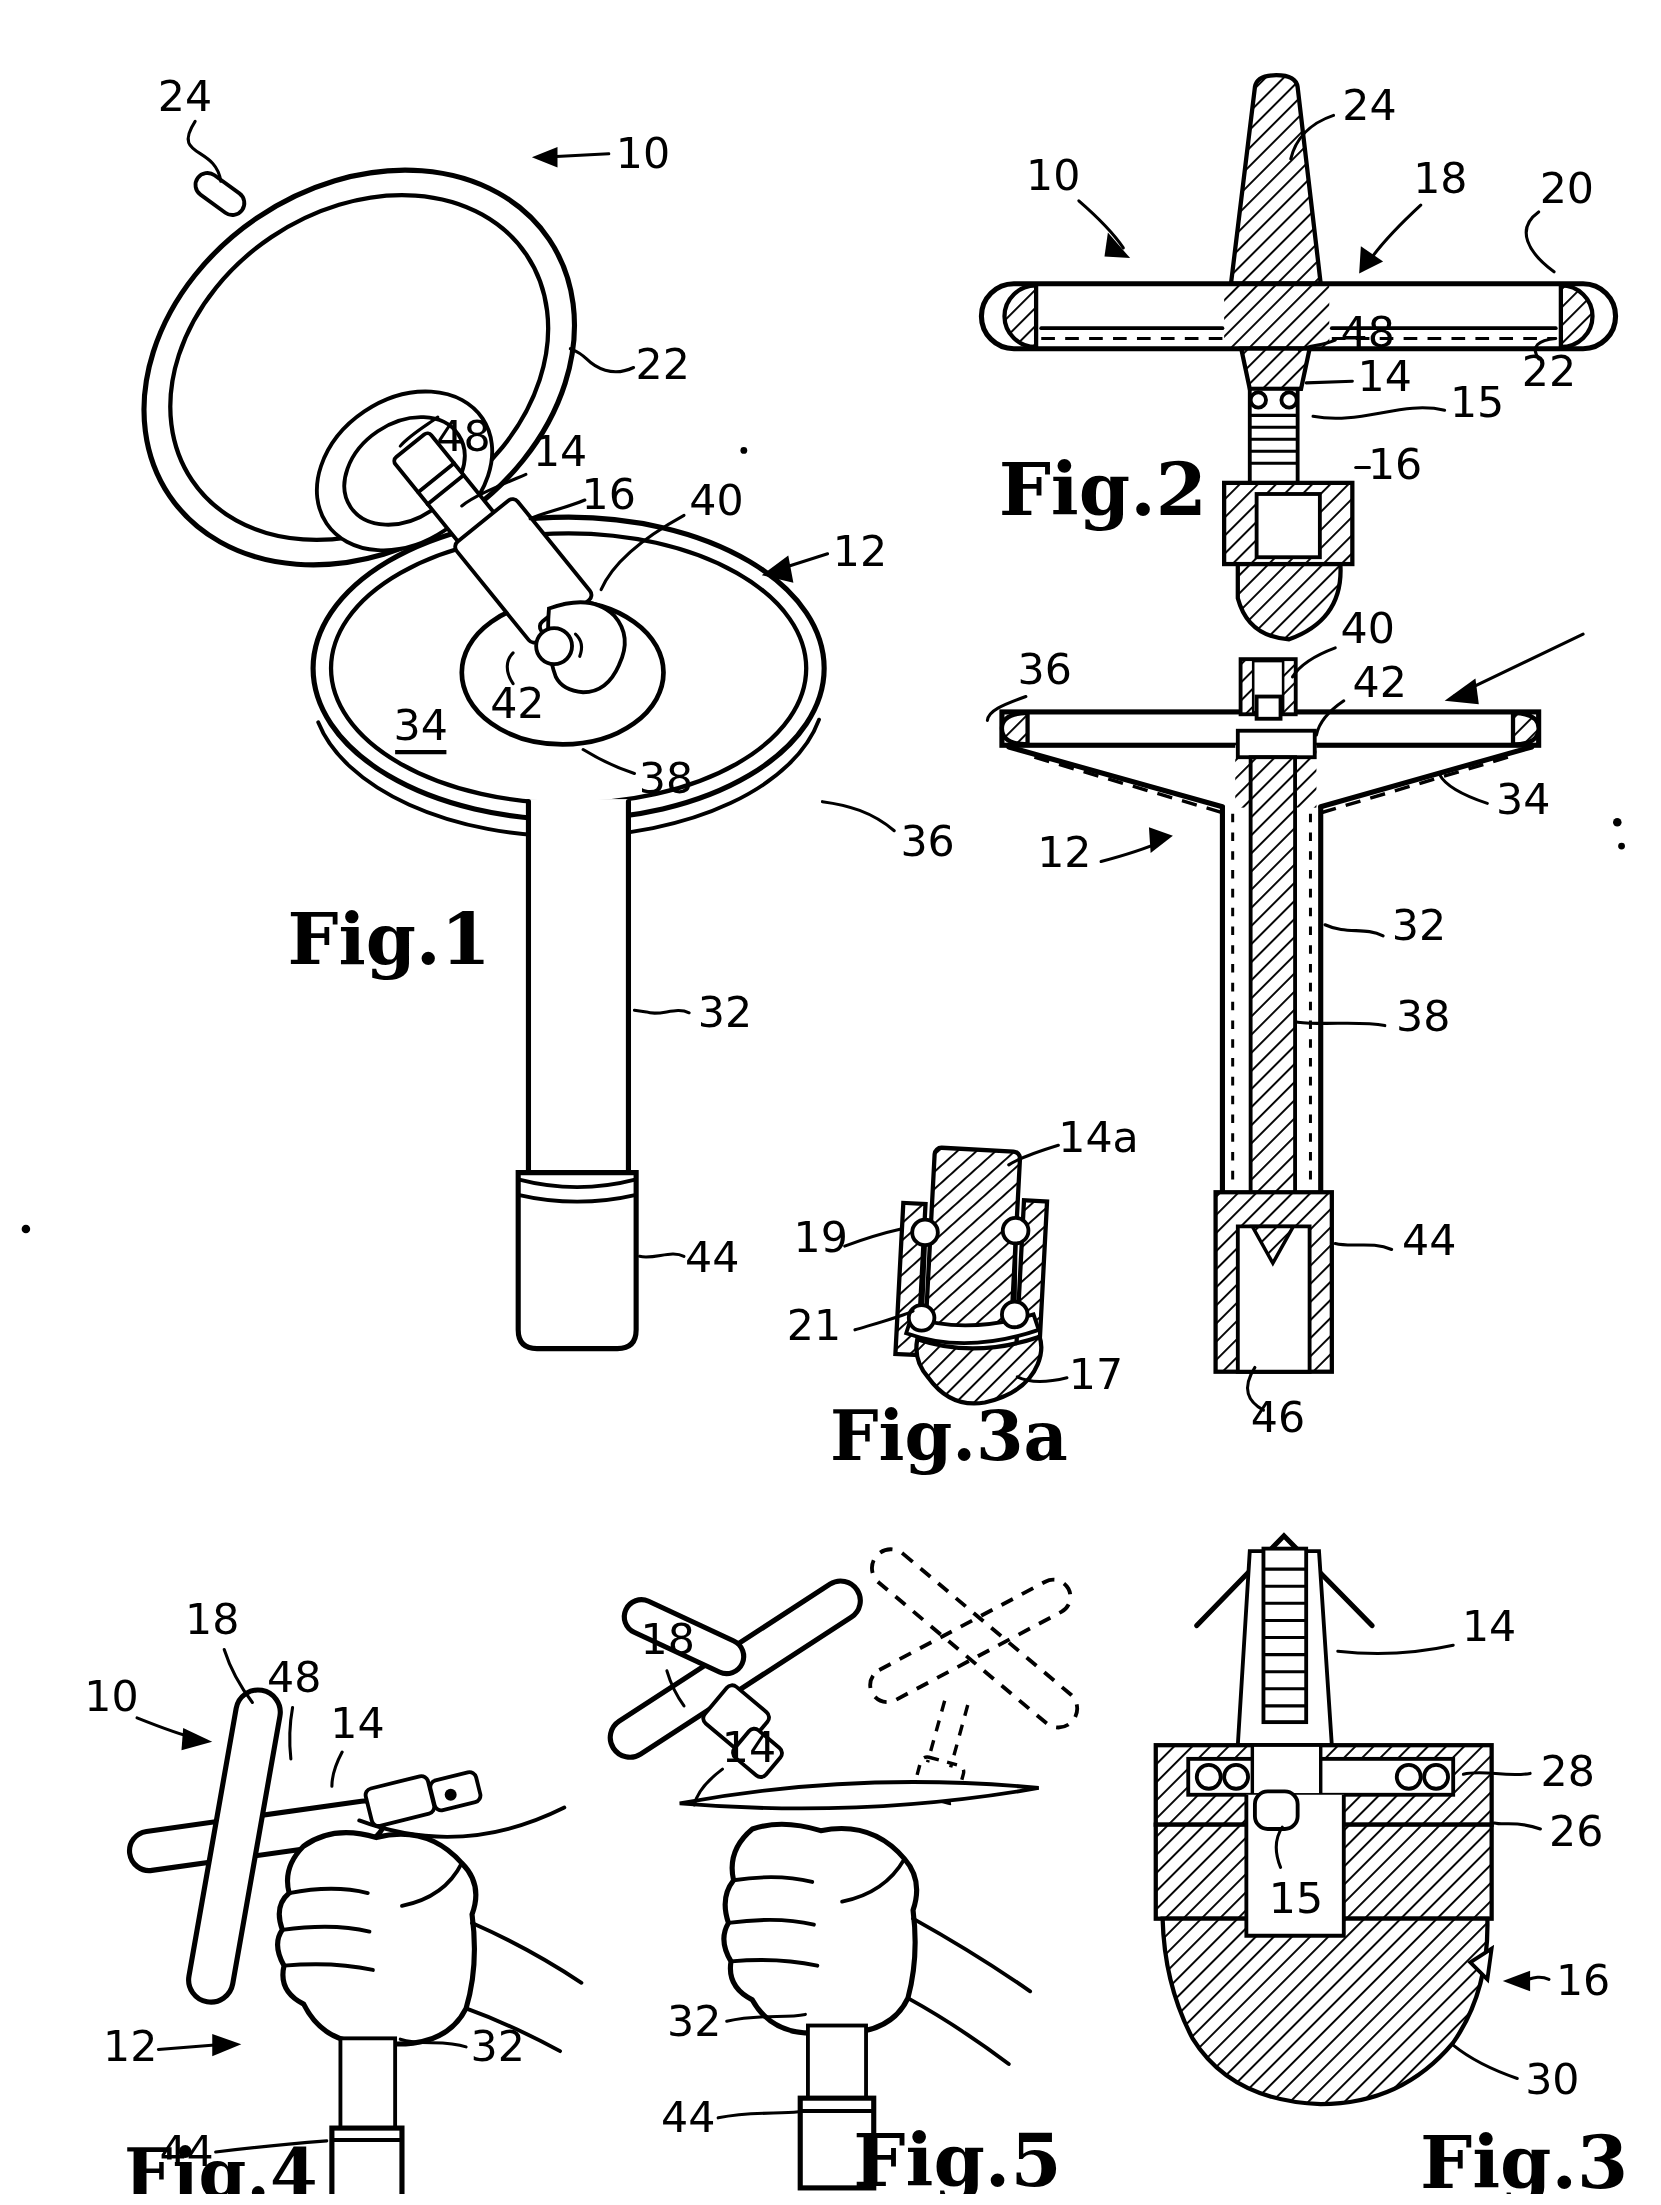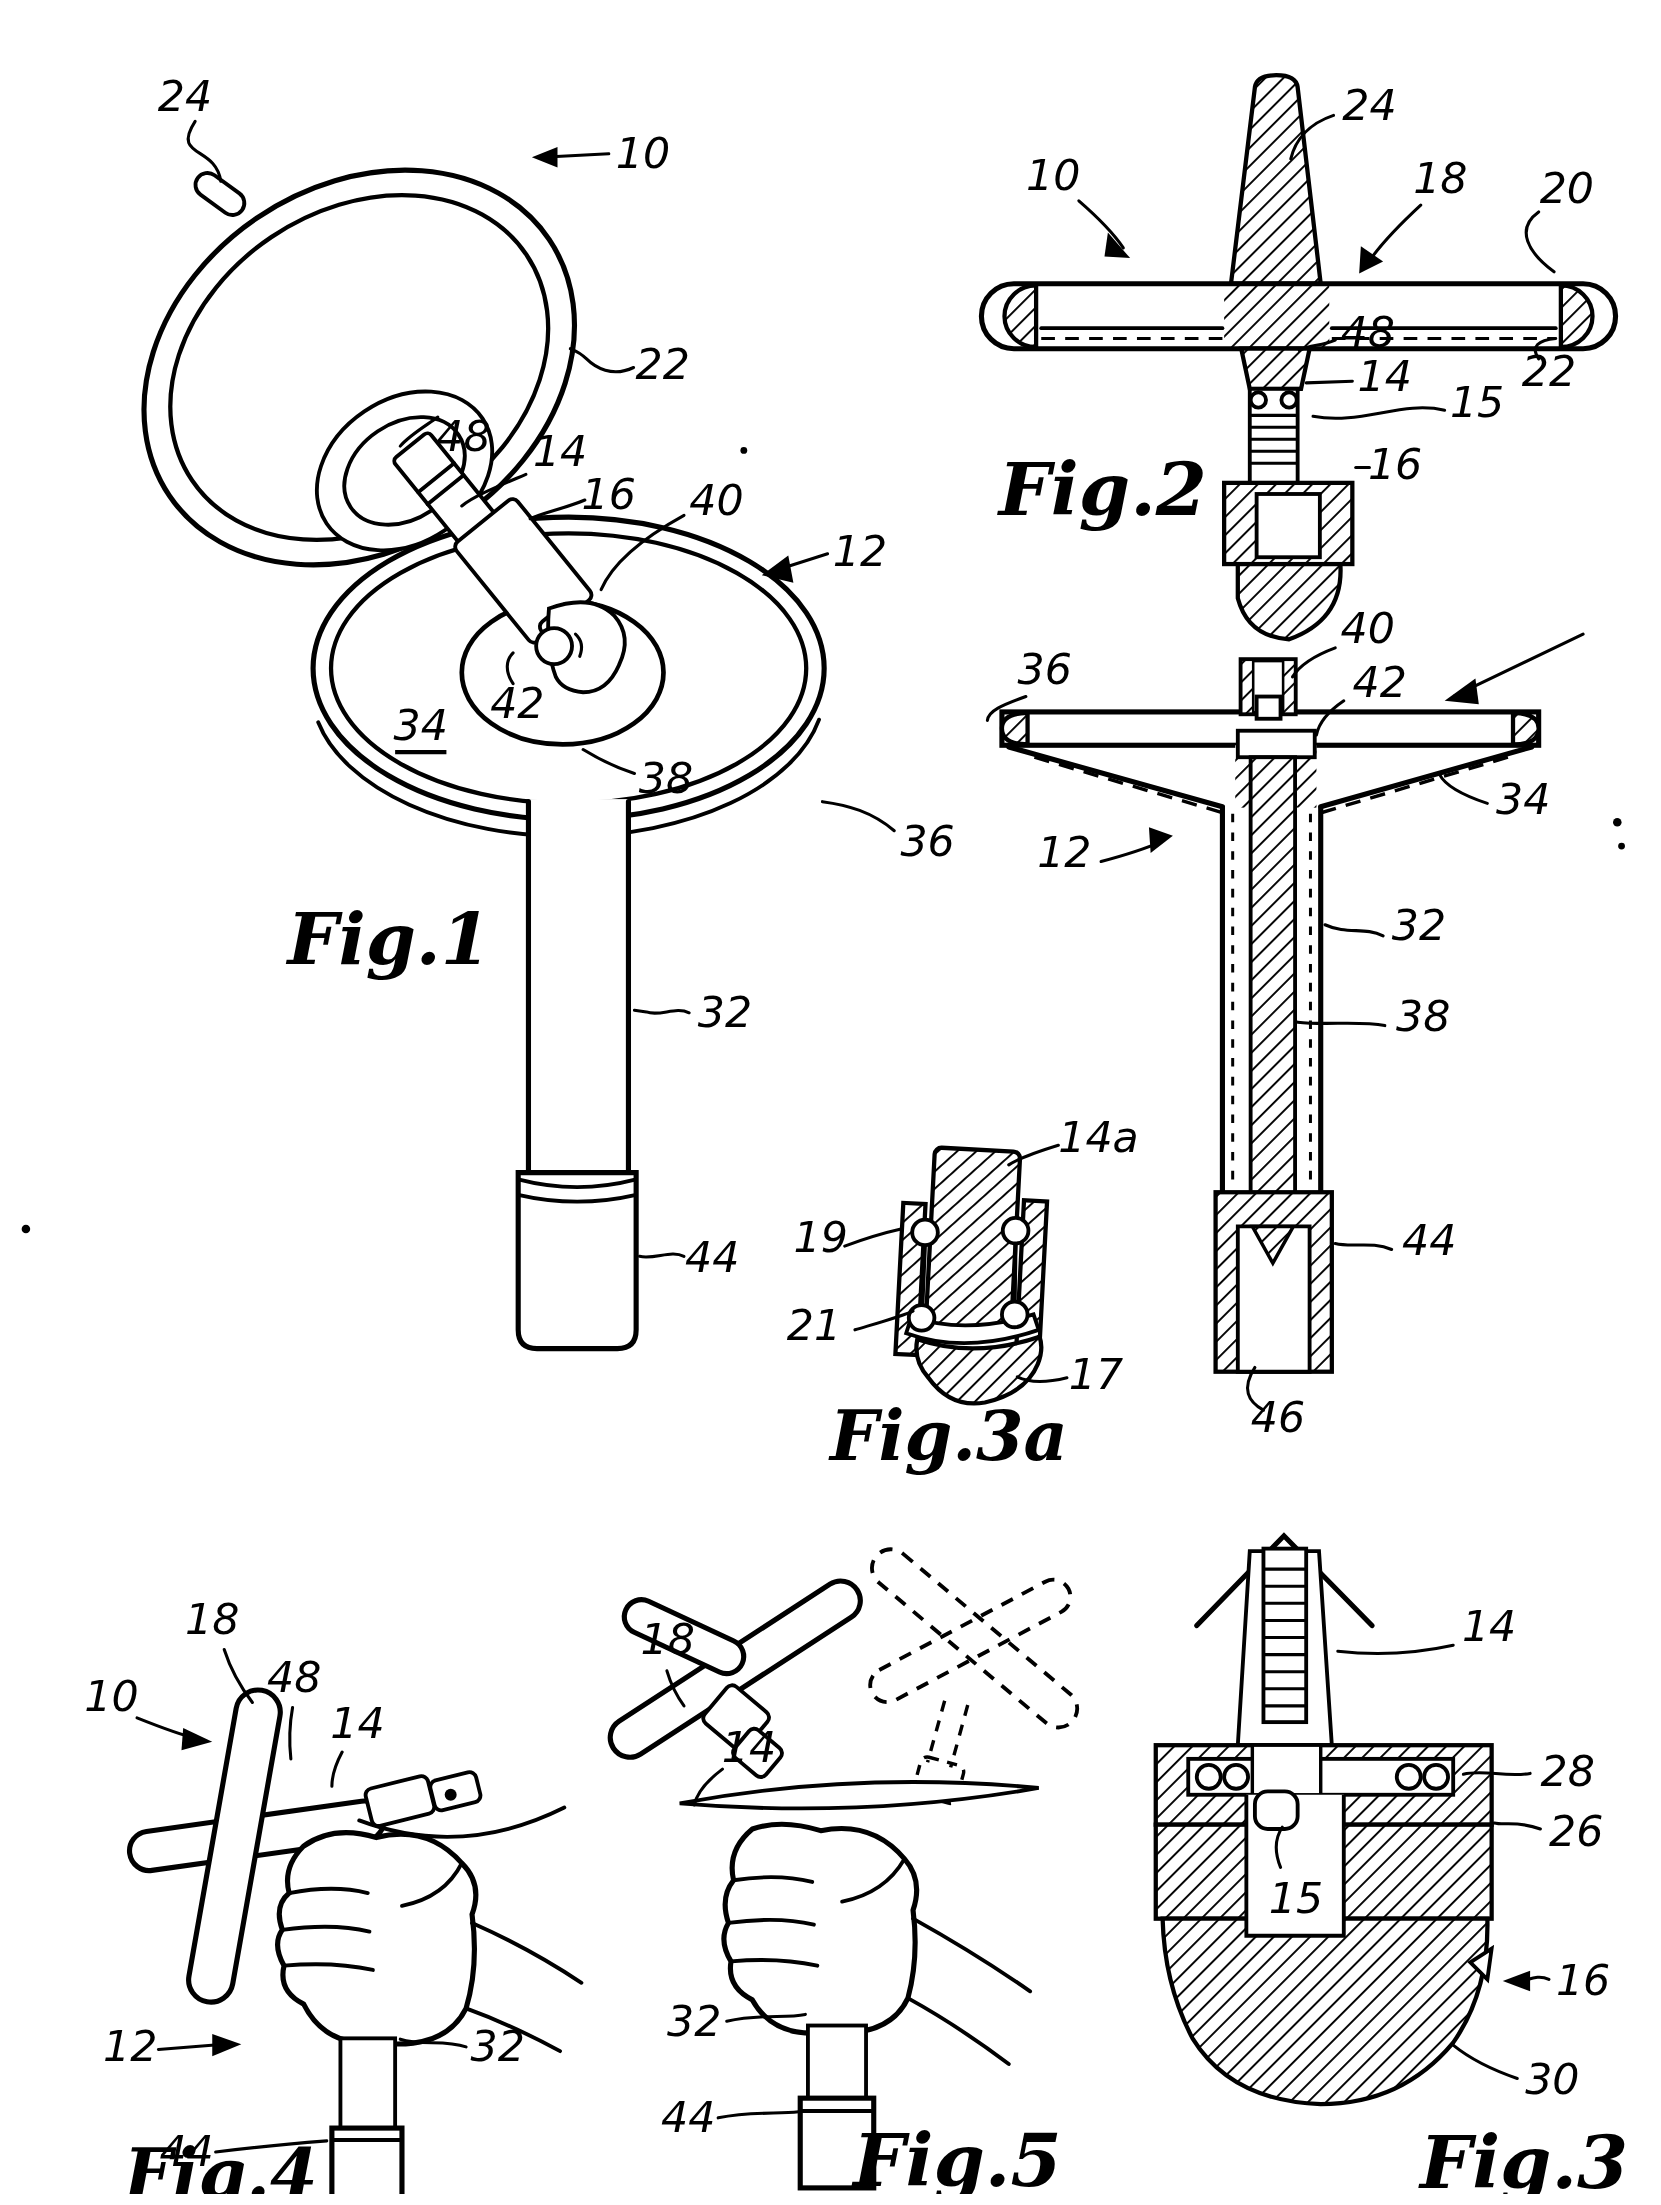--- a/index.html
+++ b/index.html
@@ -1,16 +1,16 @@
 <!DOCTYPE html>
 <html style="font-size:13.7px"><head>
 <meta charset="utf-8">
 <style>
   html,body{margin:0;padding:0;background:#fff;}
-  .sheet{position:relative;width:1662px;height:2194px;background:#fff;overflow:hidden;font-style:italic;}
+  .sheet{position:relative;width:1662px;height:2194px;background:#fff;overflow:hidden;}
   svg{display:block;}
   text.ref{font-family:"DejaVu Sans",sans-serif;font-size:50px;fill:#000;text-anchor:middle;}
   text.cap{font-family:"DejaVu Serif","Liberation Serif",serif;font-weight:bold;fill:#000;text-anchor:middle;}
   .ln{stroke:#000;stroke-width:6;fill:none;stroke-linecap:round;}
   .ln4{stroke:#000;stroke-width:4.5;fill:none;stroke-linecap:round;}
   .ld{stroke:#000;stroke-width:3.6;fill:none;stroke-linecap:round;}
   .wh{fill:#fff;stroke:#000;stroke-width:6;}
   .wh5{fill:#fff;stroke:#000;stroke-width:4.5;}
   .ht{fill:url(#h);stroke:#000;stroke-width:5;}
   .ah{fill:#000;stroke:none;}

